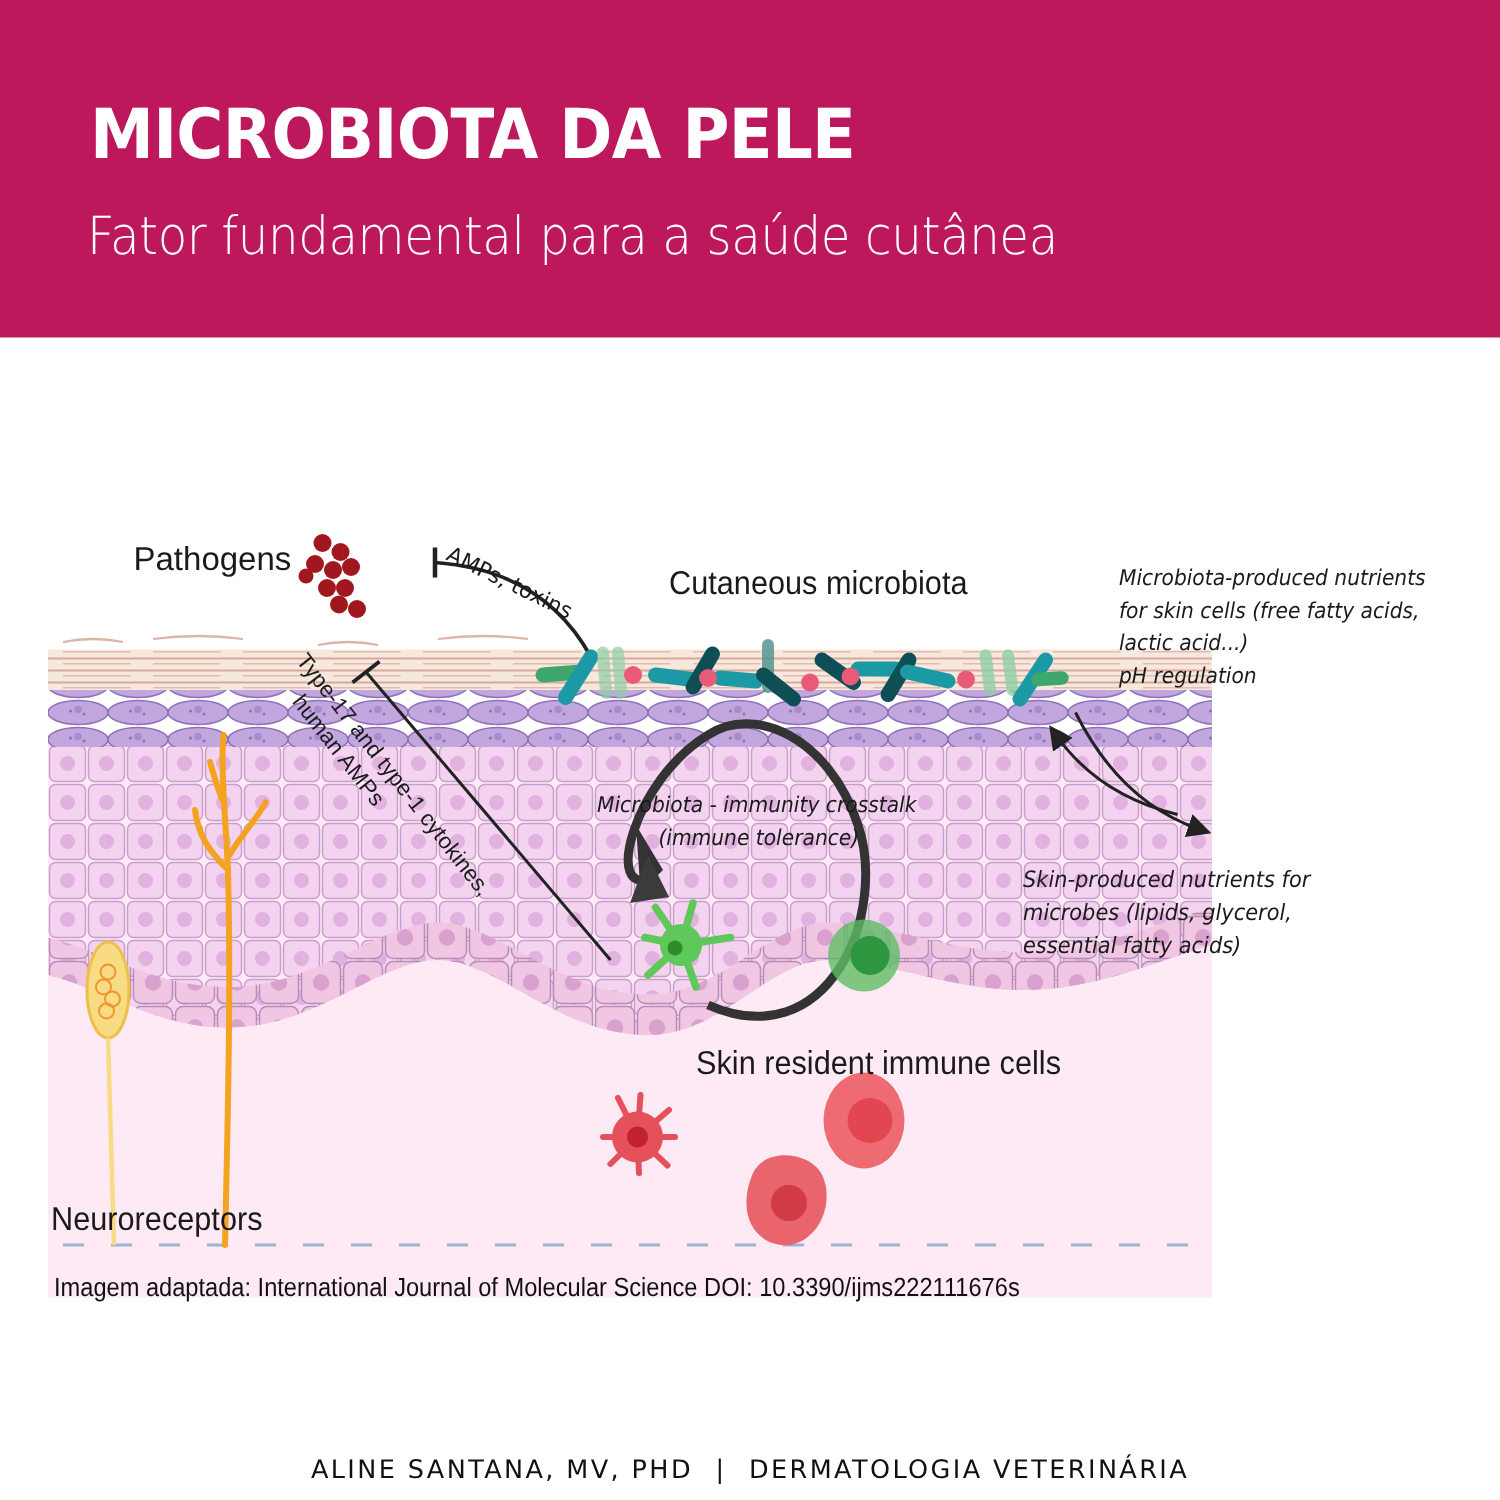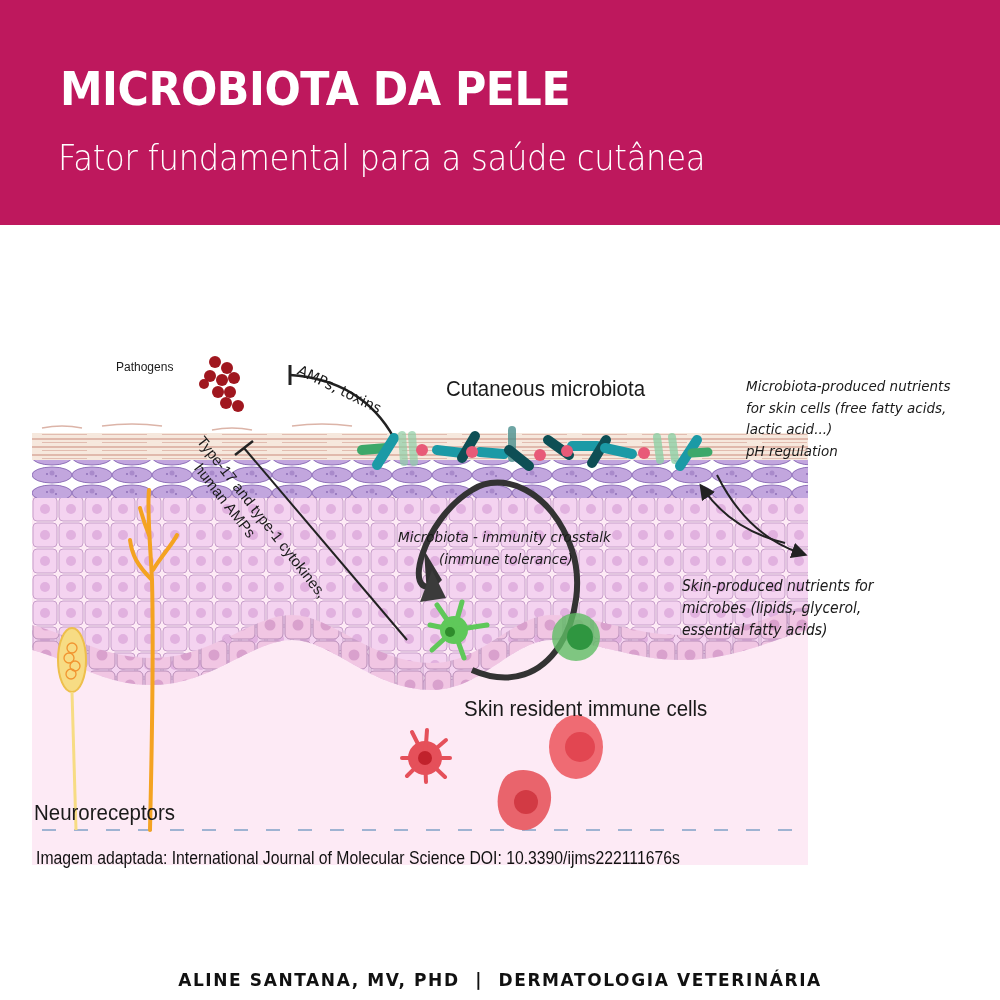--- a/index.html
+++ b/index.html
@@ -33,21 +33,21 @@
   .lbl-italic { font-style: italic; font-family: "DejaVu Sans", sans-serif; }
 
   .credit {
     position: absolute; left: 36px; top: 848px; font-size: 17.5px; color: #111;
     font-family: "Liberation Sans", sans-serif; white-space: nowrap;
     transform: scaleX(0.9); transform-origin: left center;
   }
 
   .footer {
     position: absolute; left: 0; top: 970px; width: 1000px; text-align: center;
-    font-family: "DejaVu Sans", sans-serif; font-weight: bold; font-size: 17px;
+    font-family: "DejaVu Sans", sans-serif; font-weight: normal; font-size: 17px;
     letter-spacing: 1.6px; color: #111;
   }
   .footer span { display: inline-block; }
 </style>
 </head>
 <body>
 
 <div class="header">
   <div class="header-title">MICROBIOTA DA PELE</div>
   <div class="header-subtitle">Fator fundamental para a saúde cutânea</div>
@@ -205,21 +205,21 @@
       <g stroke="#f19430" stroke-width="1.3" fill="none">
         <circle cx="40" cy="308" r="5"></circle>
           <circle cx="37" cy="318" r="5"></circle>
           <circle cx="43" cy="326" r="5"></circle>
           <circle cx="39" cy="334" r="5"></circle>
       </g>
       <line x1="40" y1="352" x2="44" y2="490" stroke="#f7dc84" stroke-width="3"></line>
     </g>
   </svg>
 
-  <div class="lbl lbl-sans" style="left:57px; top:20px; font-size:12px;margin-left:27px;">Pathogens</div>
+  <div class="lbl lbl-sans" style="left:57px; top:20px; font-size:22px;">Pathogens</div>
   <div class="lbl lbl-italic" style="left:270px; top:22px; font-size:14.5px; transform: rotate(26deg); transform-origin:left top; font-style:normal;">AMPs, toxins</div>
   <div class="lbl lbl-sans" style="left:414px; top:36px; font-size:22px; transform: scaleX(0.93); transform-origin:left center;">Cutaneous microbiota</div>
 
   <div class="lbl lbl-italic" style="left:714px; top:36px; font-size:14.5px; line-height:21.5px; transform: scaleX(0.93); transform-origin:left top;">
     <div>Microbiota-produced nutrients</div>
     <div>for skin cells (free fatty acids,</div>
     <div>lactic acid...)</div>
     <div>pH regulation</div>
   </div>
 

